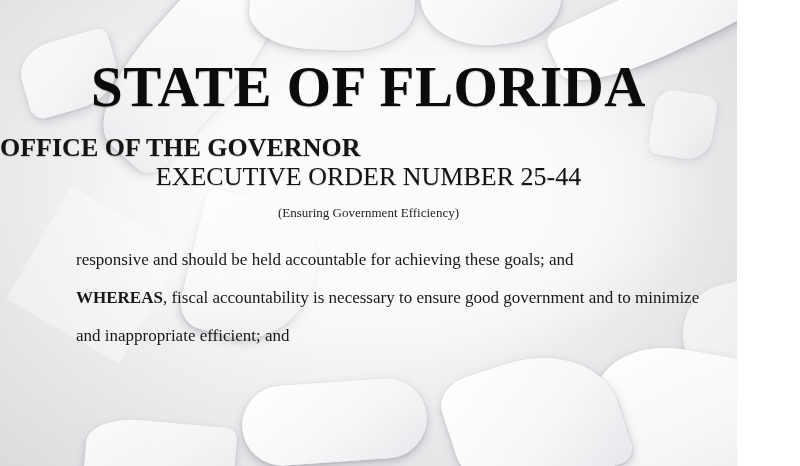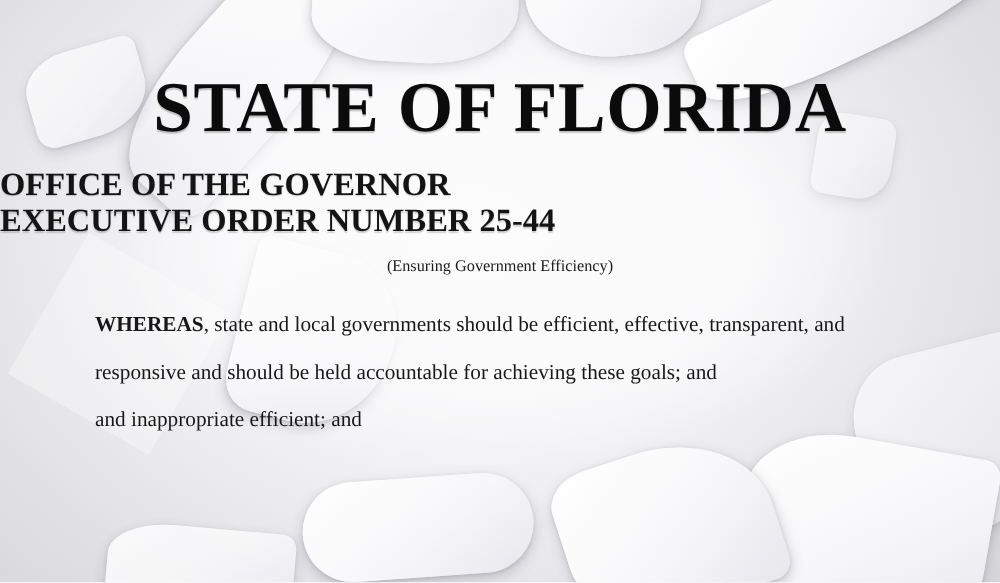--- a/index.html
+++ b/index.html
@@ -1,18 +1,18 @@
 <!DOCTYPE html>
 <html><head>
 <meta charset="utf-8">
 <style>
   html, body { margin: 0; padding: 0; background: #ffffff; }
   .stage {
     position: relative;
-    width: 800px;
+    width: 737px;
     height: 466px;
     overflow: hidden;
     font-family: "Liberation Serif", "DejaVu Serif", serif;
     
     background:
       radial-gradient(ellipse 560px 420px at 47% 40%,
         #fdfdfe 0%, #f3f3f5 42%, #e5e5e8 70%, #d7d7da 100%);
   }
 
   
@@ -51,21 +51,21 @@
     letter-spacing: 0.5px; color: #0b0b0b;
     text-shadow: 0 1px 1px rgba(0,0,0,0.22);
   }
   .doc-office {
     position: absolute; top: 134px; left: 0; width: 100%;
     text-align: left; font-size: 26px; font-weight: 700; line-height: 1.1;
     text-shadow: 0 1px 1px rgba(0,0,0,0.18);
   }
   .doc-order {
     position: absolute; top: 163px; left: 0; width: 100%;
-    text-align: left; font-size: 26px; font-weight: 700; line-height: 1.1;
+    text-align: center; font-size: 26px; font-weight: 400; line-height: 1.1;
     text-shadow: 0 1px 1px rgba(0,0,0,0.18);
   }
   .doc-subject {
     position: absolute; top: 205px; left: 0; width: 100%;
     text-align: center; font-size: 13px; font-weight: 400; color: #1c1c1c;
   }
   .doc-body {
     position: absolute; top: 241px; left: 76px; width: 660px;
     font-size: 17px; color: #171717;
   }
@@ -101,24 +101,24 @@
     <div class="doc-title">STATE OF FLORIDA</div>
 
     <div class="doc-office">OFFICE OF THE GOVERNOR</div>
 
     <div class="doc-order">EXECUTIVE ORDER NUMBER 25-44</div>
 
     <div class="doc-subject">(Ensuring Government Efficiency)</div>
 
     <div class="doc-body">
 
-      <span class="body-line"><strong>WHEREAS</strong><span>, state and local governments should be efficient, effective, transparent, and</span></span>
 
       <span class="body-line"><span>responsive and should be held accountable for achieving these goals; and</span></span>
 
+      <span class="body-line"><strong>WHEREAS</strong><span>, fiscal accountability is necessary to ensure good government and to minimize</span></span>
 
 
 
       <span class="body-line"><span>and inappropriate efficient; and</span></span>
 
     </div>
   </div>
 </div>
 
 </body></html>

